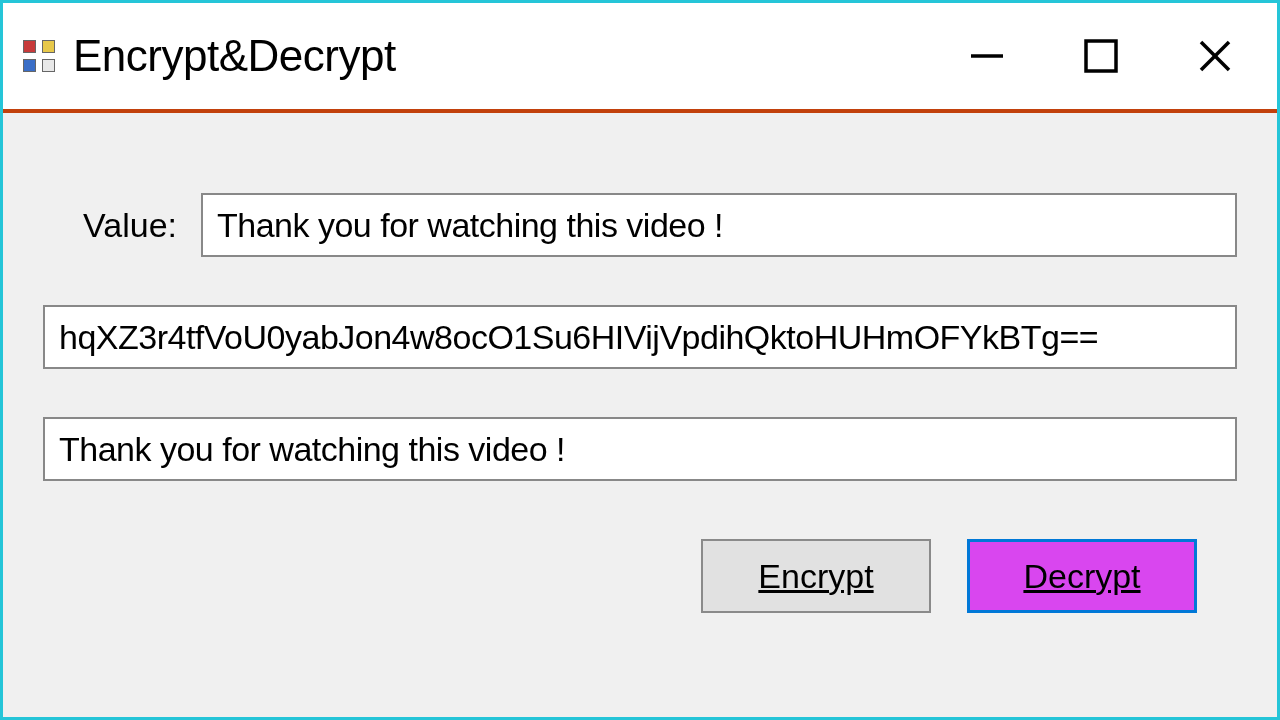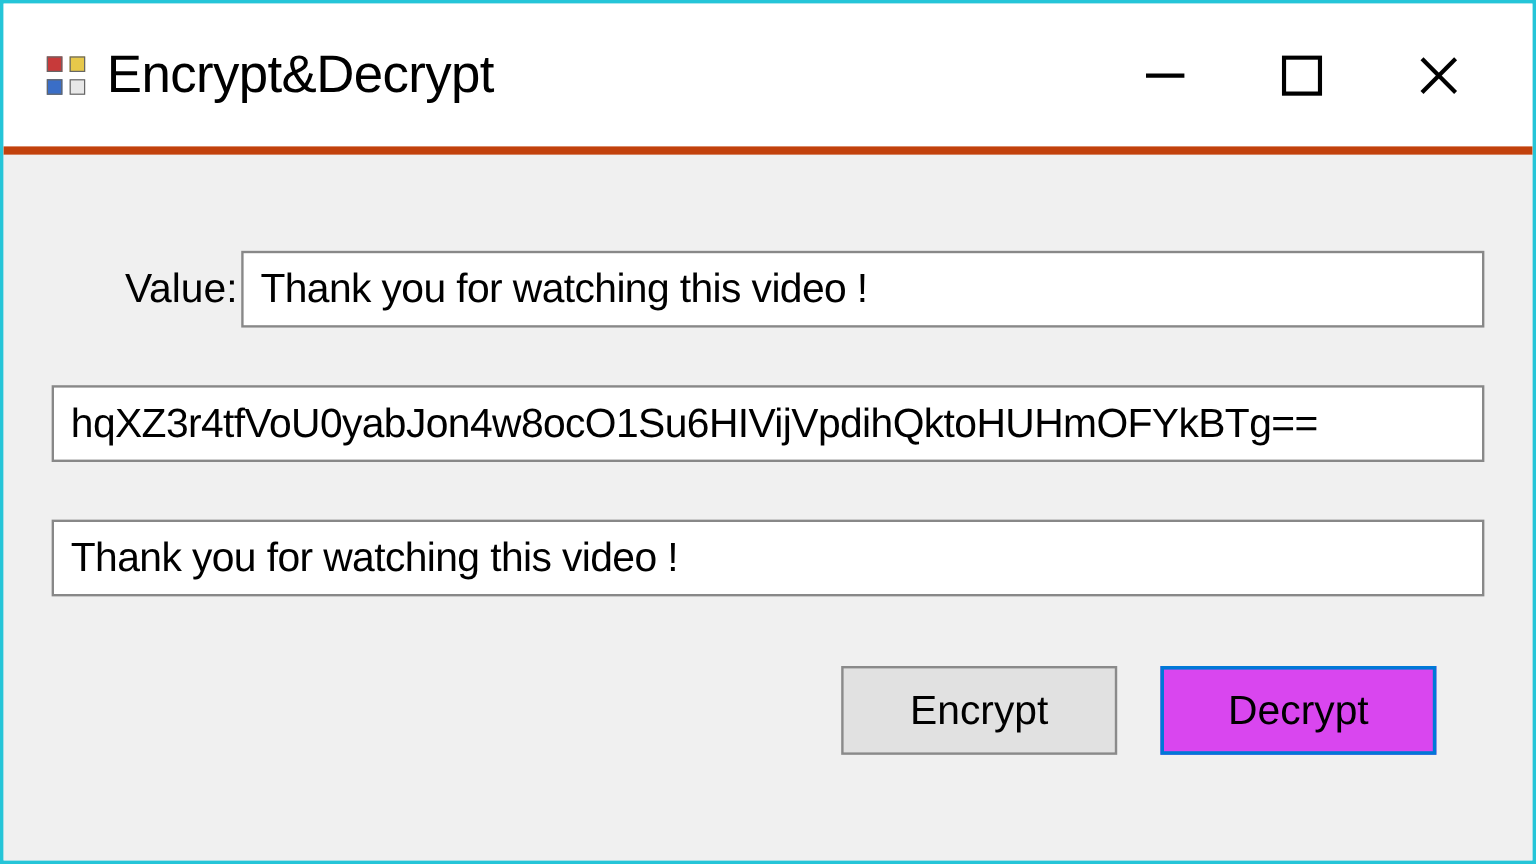--- a/index.html
+++ b/index.html
@@ -22,26 +22,26 @@
     .window {
       width: 1280px;
       height: 720px;
       background: #f0f0f0;
       border: 3px solid #25c5d8;
       display: flex;
       flex-direction: column;
     }
 
     .titlebar {
-      height: 126px;
+      height: 110px;
       background: #ffffff;
       display: flex;
       align-items: center;
-      padding: 0 36px;
-      border-bottom: 7px solid #c2410c;
+      padding: 0 20px;
+      border-bottom: 4px solid #c2410c;
     }
 
     .app-icon {
       width: 32px;
       height: 32px;
       margin-right: 18px;
       position: relative;
       flex-shrink: 0;
     }
     .app-icon .sq { position: absolute; width: 13px; height: 13px; border: 1px solid #666; }
@@ -86,21 +86,21 @@
       display: flex;
       align-items: center;
       margin-bottom: 48px;
     }
 
     .field-label {
       width: 158px;
       font-size: 34px;
       color: #000;
       text-align: right;
-      padding-right: 3px;
+      padding-right: 24px;
     }
 
     .text-input {
       flex: 1;
       height: 64px;
       border: 2px solid #888;
       background: #fff;
       font-size: 34px;
       font-family: inherit;
       padding: 2px 14px;
@@ -108,20 +108,21 @@
       color: #000;
       letter-spacing: -0.5px;
     }
 
     .button-row {
       display: flex;
       justify-content: flex-end;
       gap: 36px;
       padding-right: 40px;
       margin-top: 10px;
+      text-decoration: underline;
     }
 
     .btn {
       width: 230px;
       height: 74px;
       font-size: 34px;
       font-family: inherit;
       border: 2px solid #8a8a8a;
       background: #e1e1e1;
       cursor: pointer;

